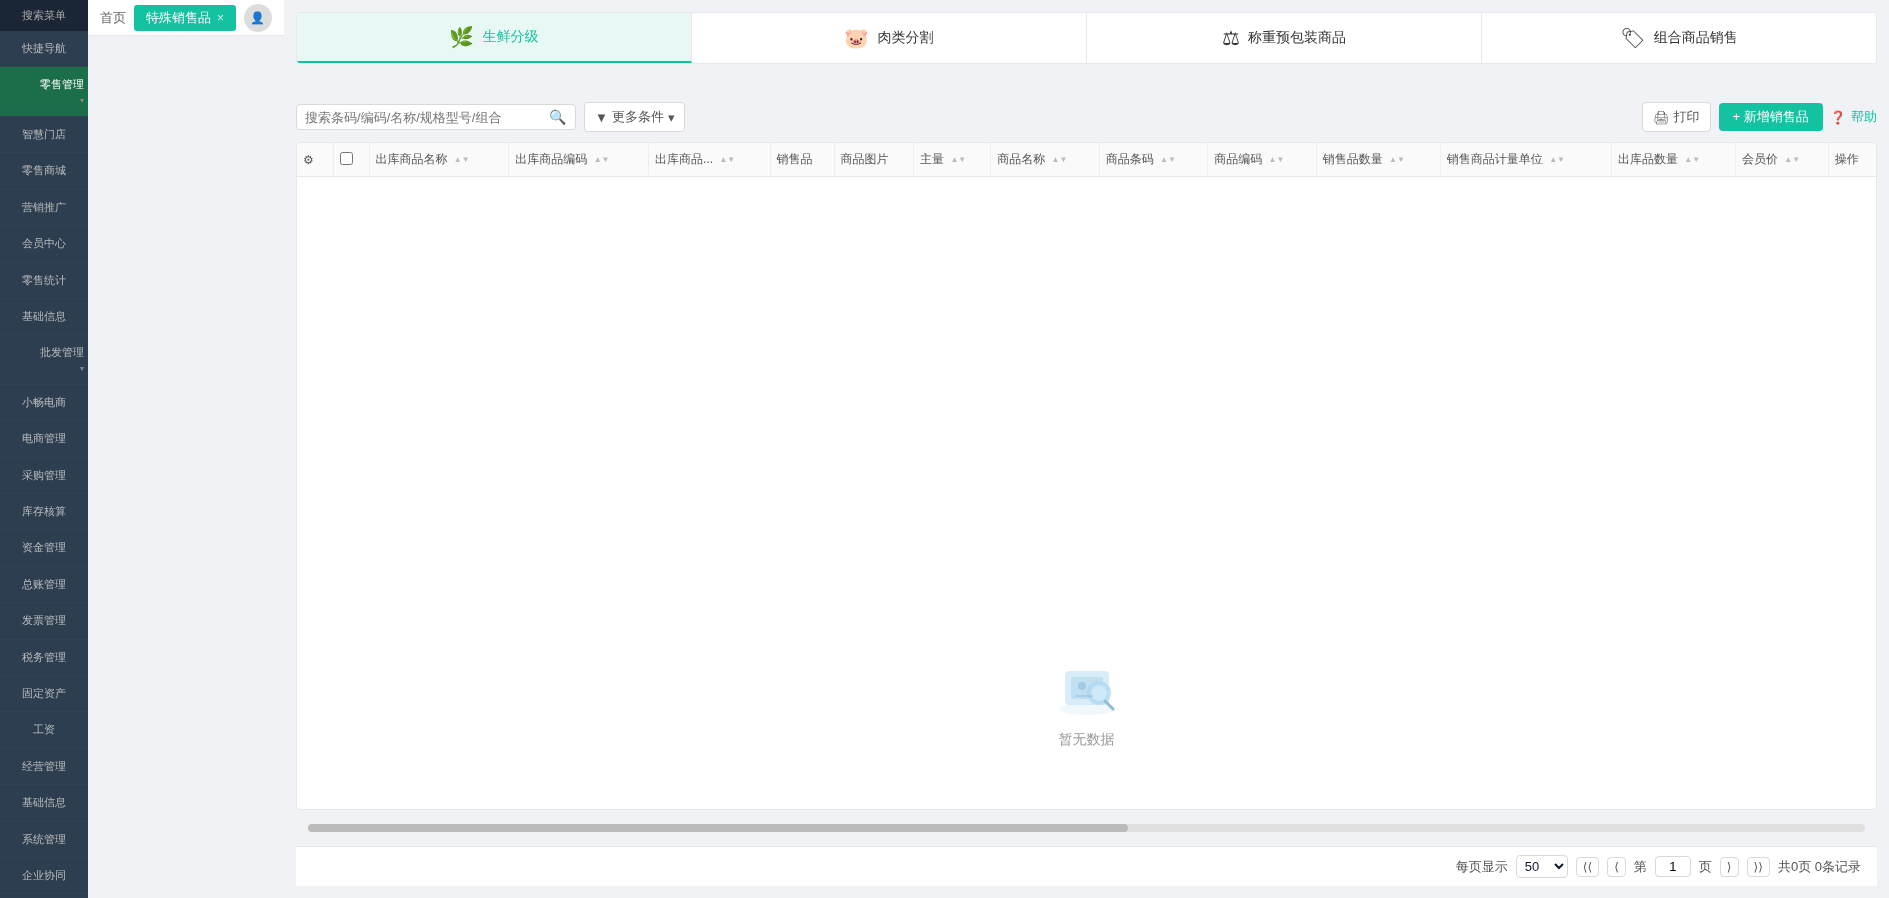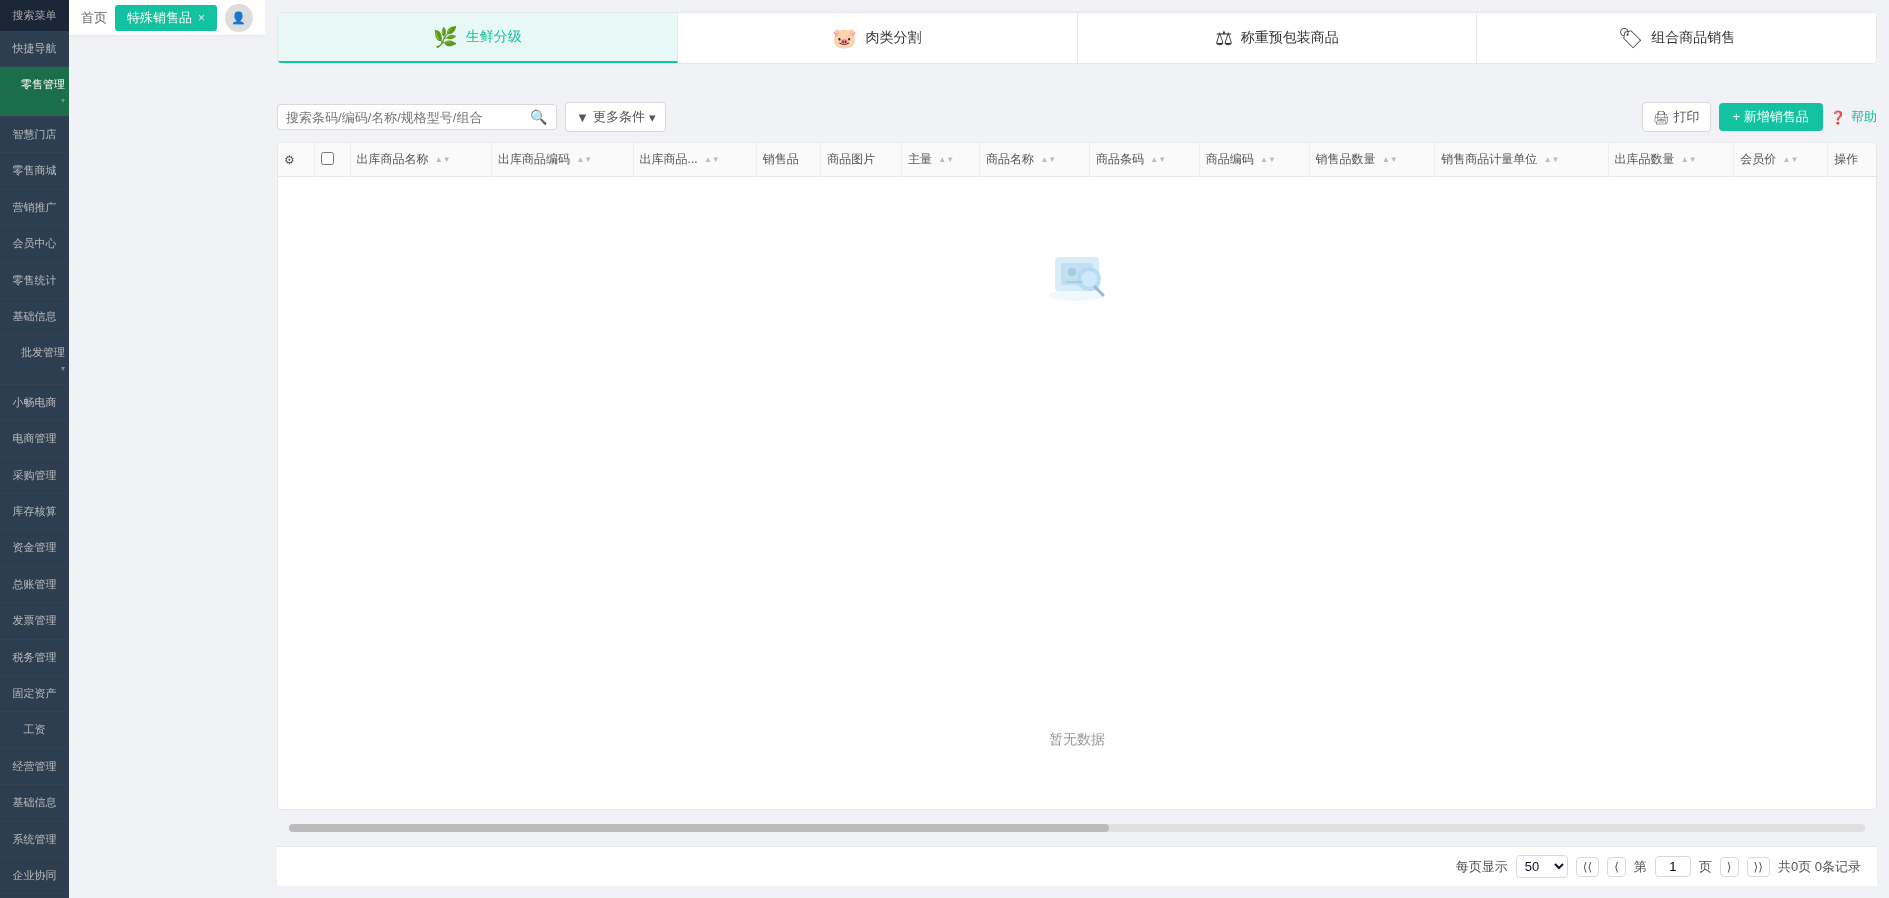--- a/index.html
+++ b/index.html
@@ -1,20 +1,20 @@
 <!DOCTYPE html>
 <html><head>
   <meta charset="utf-8">
   <style>
     * { box-sizing: border-box; margin: 0; padding: 0; }
     body { font-family: 'Microsoft YaHei', Arial, sans-serif; font-size: 13px; background: #f0f2f5; display: flex; height: 898px; overflow: hidden; }
 
     
     .sidebar {
-      width: 69px;
+      width: 88px;
       background: #2c3e50;
       color: #ccc;
       display: flex;
       flex-direction: column;
       height: 100%;
       flex-shrink: 0;
     }
     .sidebar-logo {
       background: #1a2535;
       padding: 8px 4px;
@@ -255,21 +255,21 @@
     .data-table th:last-child { border-right: none; }
     .th-gear { width: 36px; text-align: center; }
     .th-check { width: 36px; text-align: center; }
 
     
     .empty-state {
       flex: 1;
       display: flex;
       flex-direction: column;
       align-items: center;
-      justify-content: space-between;
+      justify-content: flex-end;
       color: #999;
       font-size: 14px;
       gap: 10px;
       padding: 60px 0;
     }
     .empty-icon {
       width: 80px;
       height: 70px;
       position: relative;
     }

